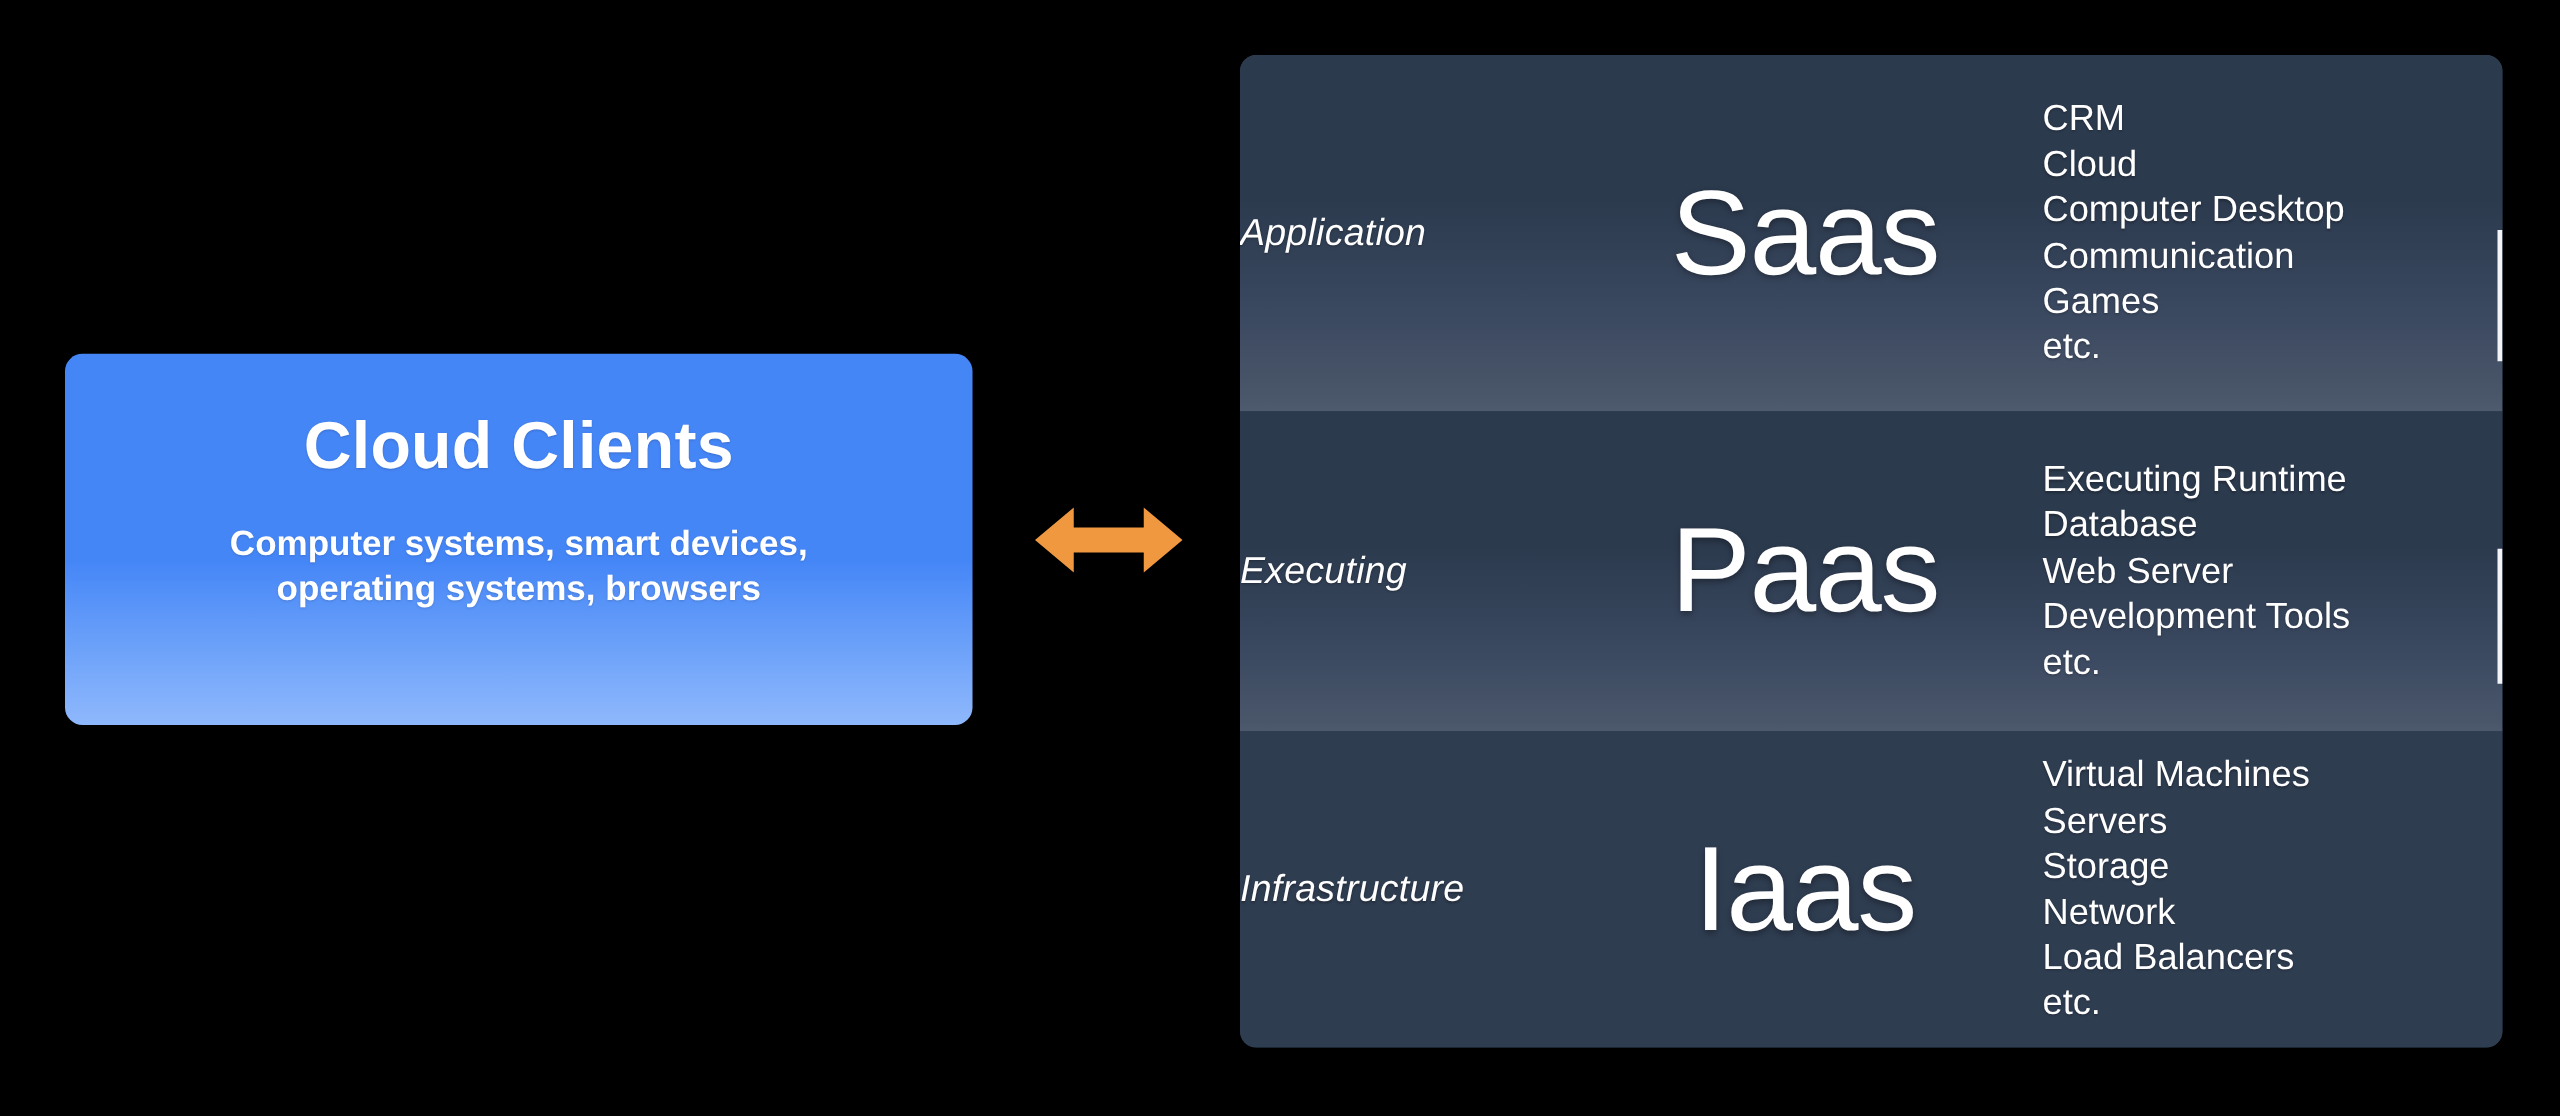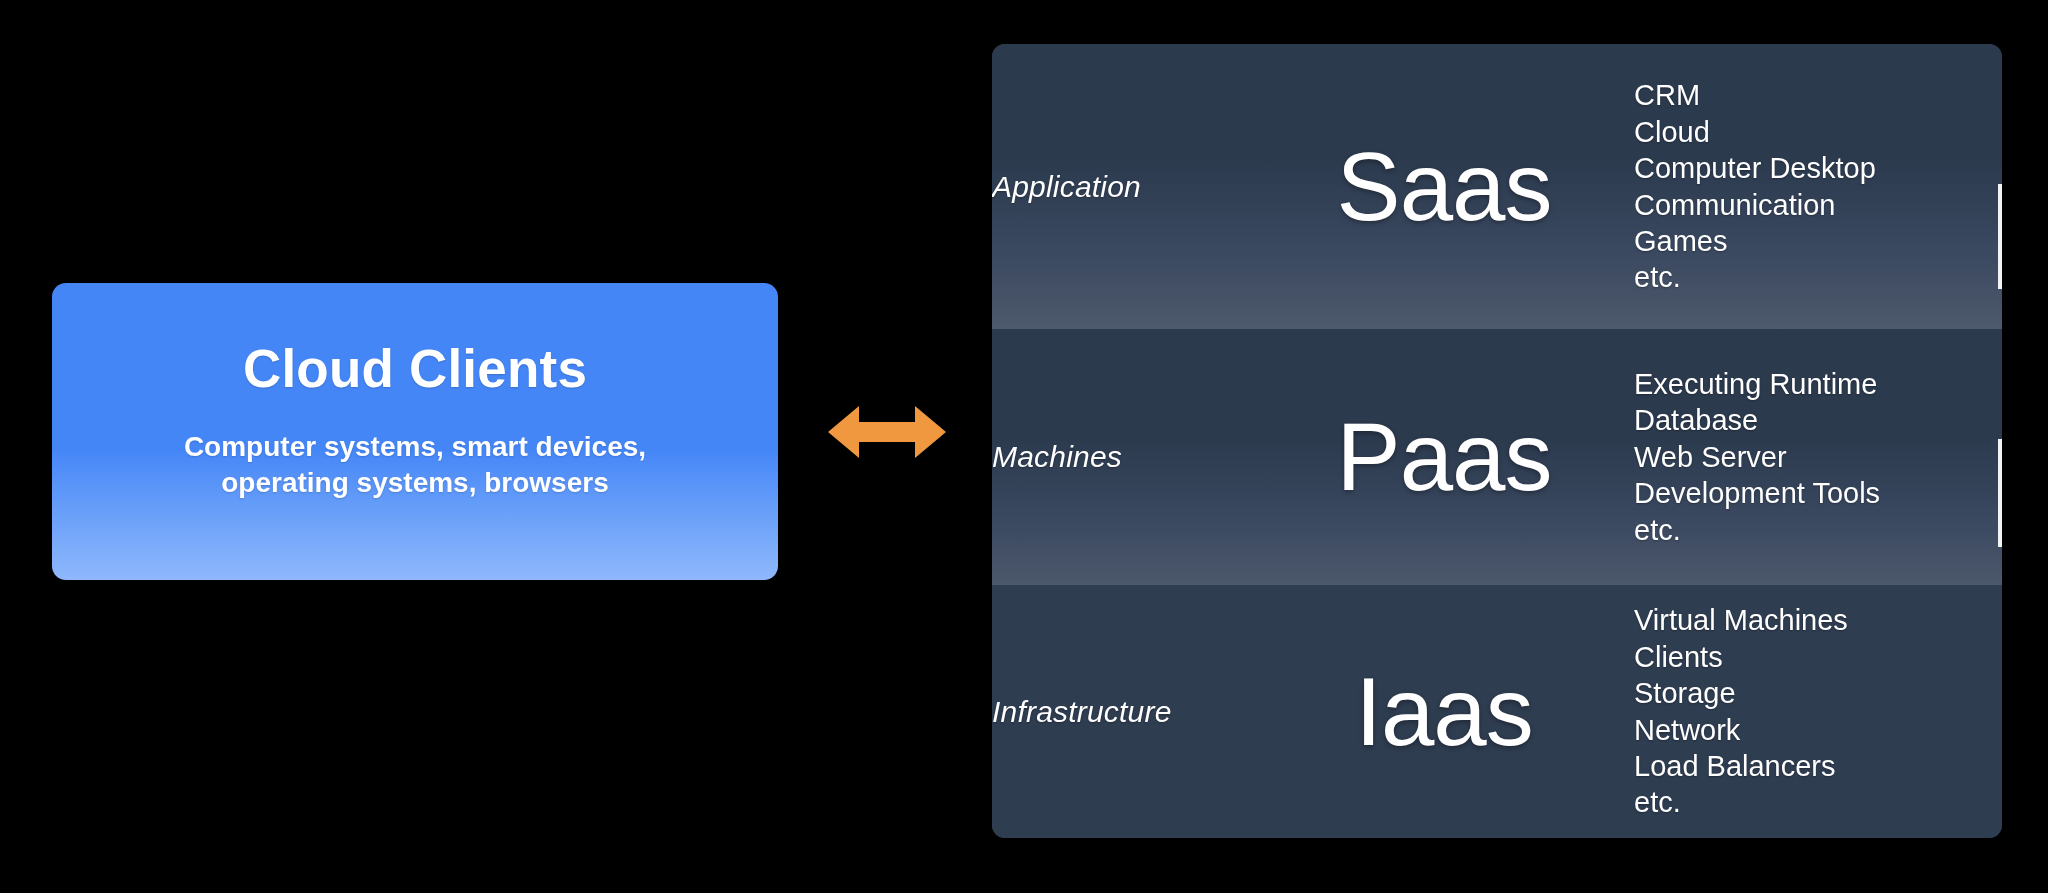--- a/index.html
+++ b/index.html
@@ -27,21 +27,21 @@
     top: 283px;
     width: 726px;
     height: 297px;
     border-radius: 14px;
     background: linear-gradient(to bottom, #4586F7 0%, #4586F7 56%, #6AA0F9 78%, #8FB8FC 100%);
     box-shadow: 0 2px 10px rgba(0,0,0,0.55);
     display: flex;
     flex-direction: column;
     align-items: center;
     justify-content: flex-start;
-    padding-top: 58px;
+    padding-top: 46px;
     box-sizing: border-box;
   }
   #clients-title {
     color: #ffffff;
     font-size: 53px;
     font-weight: bold;
     letter-spacing: 0.2px;
     line-height: 1.05;
     text-align: center;
     text-shadow: 0 1px 2px rgba(0,0,0,0.18);
@@ -174,38 +174,38 @@
         <span class="tier-item">Cloud</span>
         <span class="tier-item">Computer Desktop</span>
         <span class="tier-item">Communication</span>
         <span class="tier-item">Games</span>
         <span class="tier-item">etc.</span>
       </div>
       <div class="edge-highlight" id="edge-highlight-saas"></div>
     </div>
 
     <div class="stack-row row-paas">
-      <div class="tier-label">Machines</div>
+      <div class="tier-label">Executing</div>
       <div class="tier-acronym">Paas</div>
       <div class="tier-list">
         <span class="tier-item">Executing Runtime</span>
         <span class="tier-item">Database</span>
         <span class="tier-item">Web Server</span>
         <span class="tier-item">Development Tools</span>
         <span class="tier-item">etc.</span>
       </div>
       <div class="edge-highlight" id="edge-highlight-paas"></div>
     </div>
 
     <div class="stack-row row-iaas">
       <div class="tier-label">Infrastructure</div>
       <div class="tier-acronym">Iaas</div>
       <div class="tier-list">
         <span class="tier-item">Virtual Machines</span>
-        <span class="tier-item">Clients</span>
+        <span class="tier-item">Servers</span>
         <span class="tier-item">Storage</span>
         <span class="tier-item">Network</span>
         <span class="tier-item">Load Balancers</span>
         <span class="tier-item">etc.</span>
       </div>
     </div>
 
   </div>
 </div>
 

